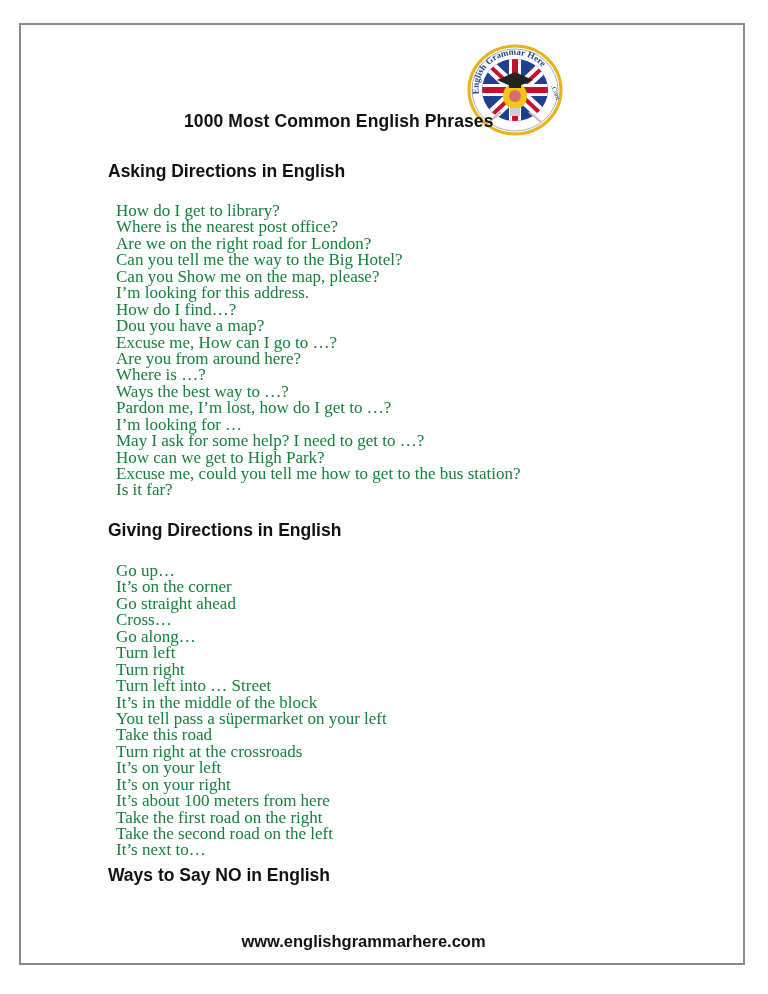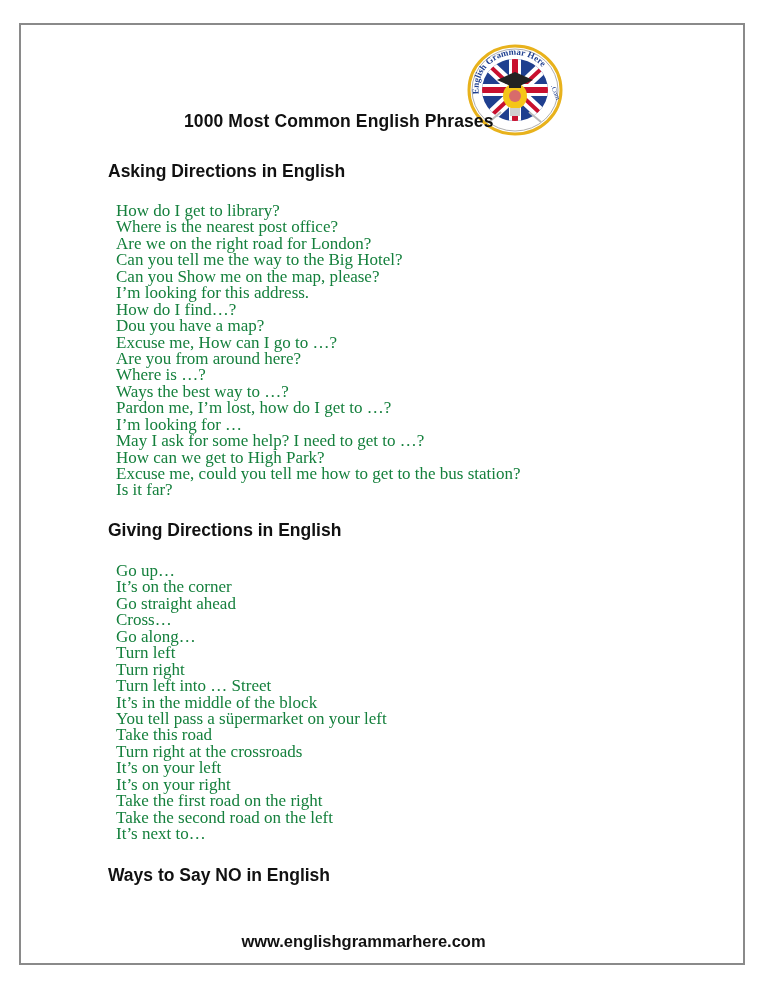--- a/index.html
+++ b/index.html
@@ -100,20 +100,21 @@
   <li>Go along…</li>
   <li>Turn left</li>
   <li>Turn right</li>
   <li>Turn left into … Street</li>
   <li>It’s in the middle of the block</li>
   <li>You tell pass a süpermarket on your left</li>
   <li>Take this road</li>
   <li>Turn right at the crossroads</li>
   <li>It’s on your left</li>
   <li>It’s on your right</li>
+  <li>It’s about 100 meters from here</li>
   <li>Take the first road on the right</li>
   <li>Take the second road on the left</li>
   <li>It’s next to…</li>
 </ul>
 
 <div class="section-heading" style="top:865px;">Ways to Say NO in English</div>
 
 <div class="footer-url">www.englishgrammarhere.com</div>
 
 </body></html>

